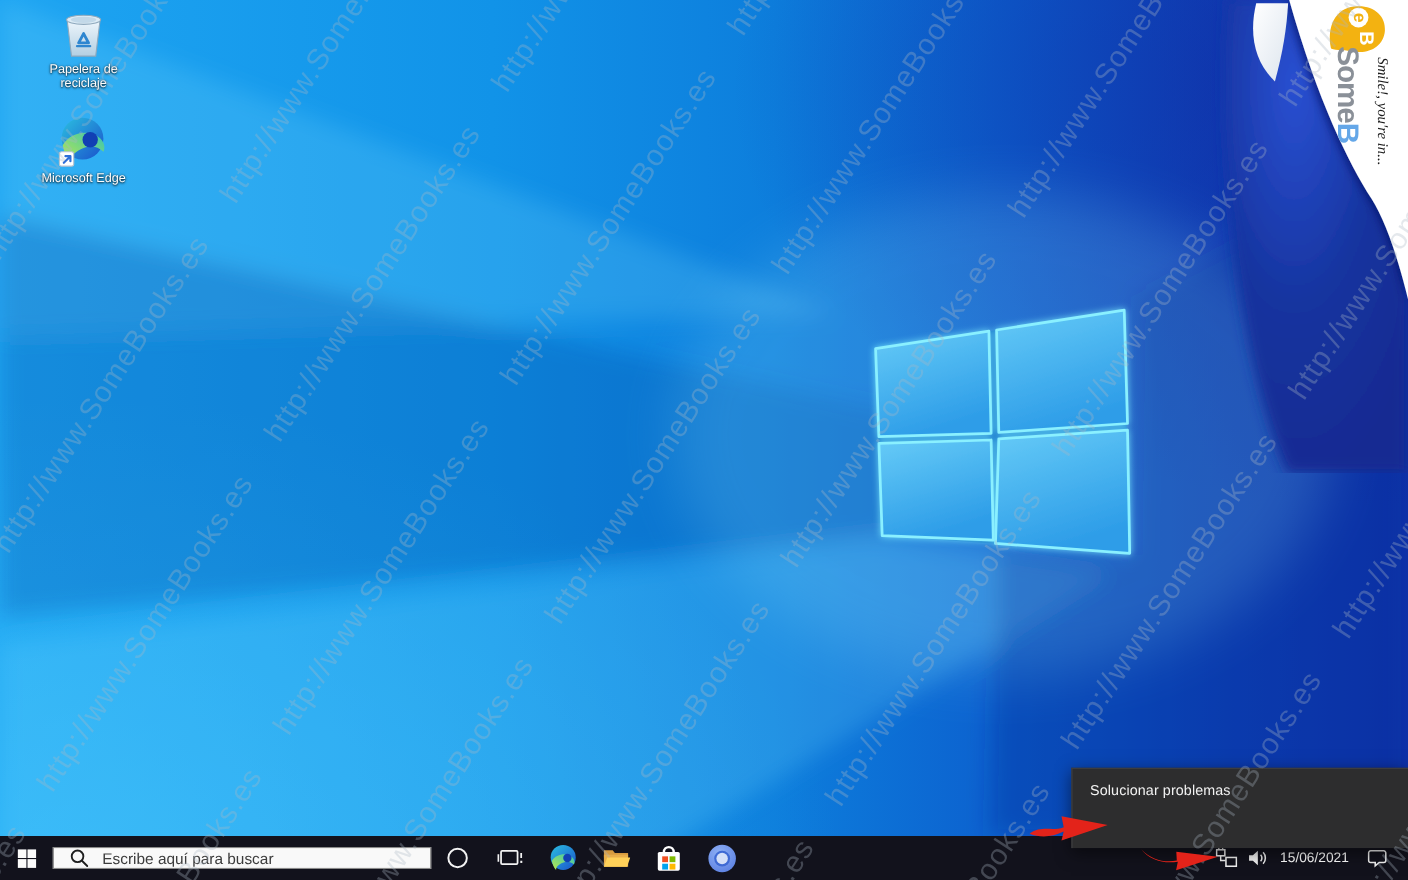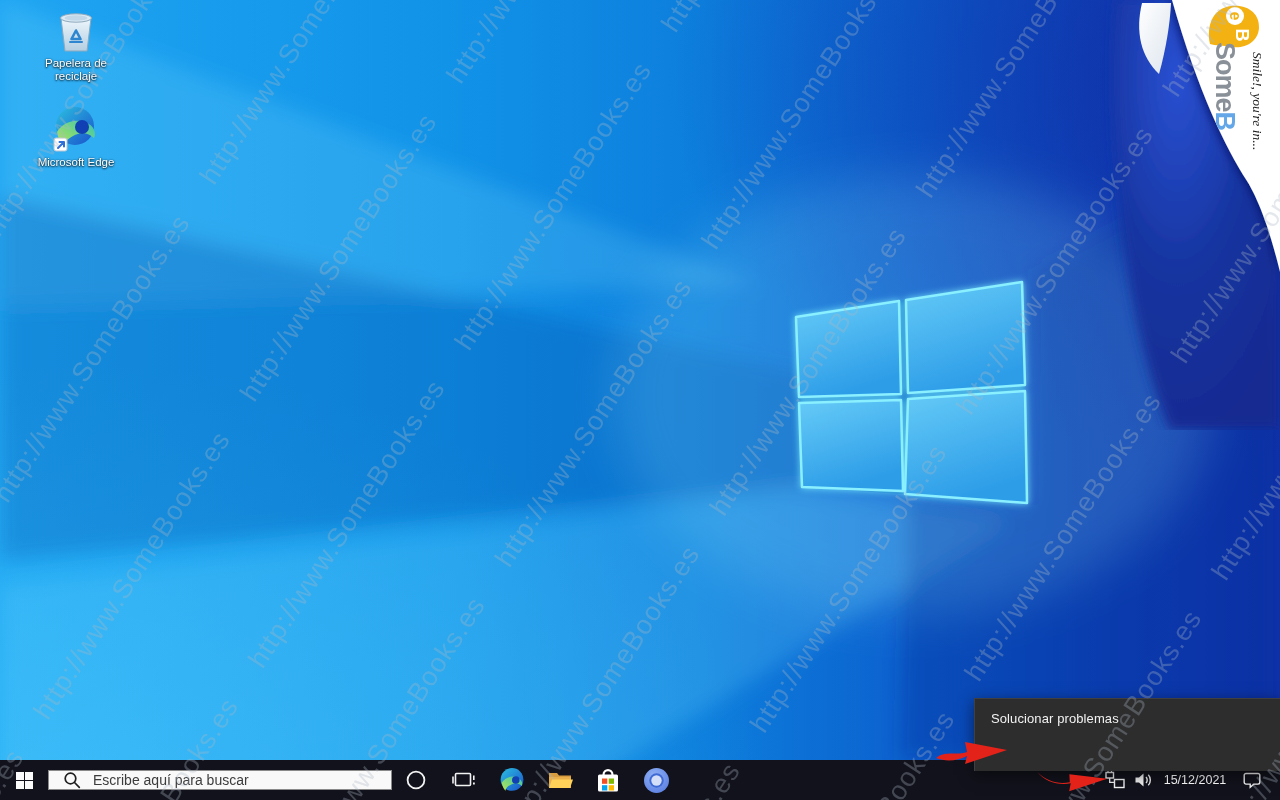--- a/index.html
+++ b/index.html
@@ -307,21 +307,21 @@
 
     <div class="tray-btn" id="tray-volume">
       <svg width="19" height="18" viewBox="0 0 19 18">
         <path d="M1.5 6.5 h3.5 L9.5 2.5 v13 L5 11.5 H1.5 Z" fill="#f2f2f2"></path>
         <path d="M12 6 C13.6 7.6 13.6 10.4 12 12" fill="none" stroke="#f2f2f2" stroke-width="1.4"></path>
         <path d="M14.3 3.8 C17 6.6 17 11.4 14.3 14.2" fill="none" stroke="#f2f2f2" stroke-width="1.4"></path>
       </svg>
     </div>
 
     <div id="tray-clock">
-      <span>15/12/2021</span>
+      <span>15/06/2021</span>
     </div>
 
     <div class="tray-btn" id="tray-action">
       <svg width="19" height="18" viewBox="0 0 19 18">
         <path d="M3 2.5 h12 a1.8 1.8 0 0 1 1.8 1.8 v7 a1.8 1.8 0 0 1 -1.8 1.8
                  h-4.2 l-3.6 3.1 v-3.1 h-4.2 a1.8 1.8 0 0 1 -1.8 -1.8 v-7
                  a1.8 1.8 0 0 1 1.8 -1.8 Z" fill="none" stroke="#f2f2f2" stroke-width="1.4"></path>
       </svg>
     </div>
   </div>

